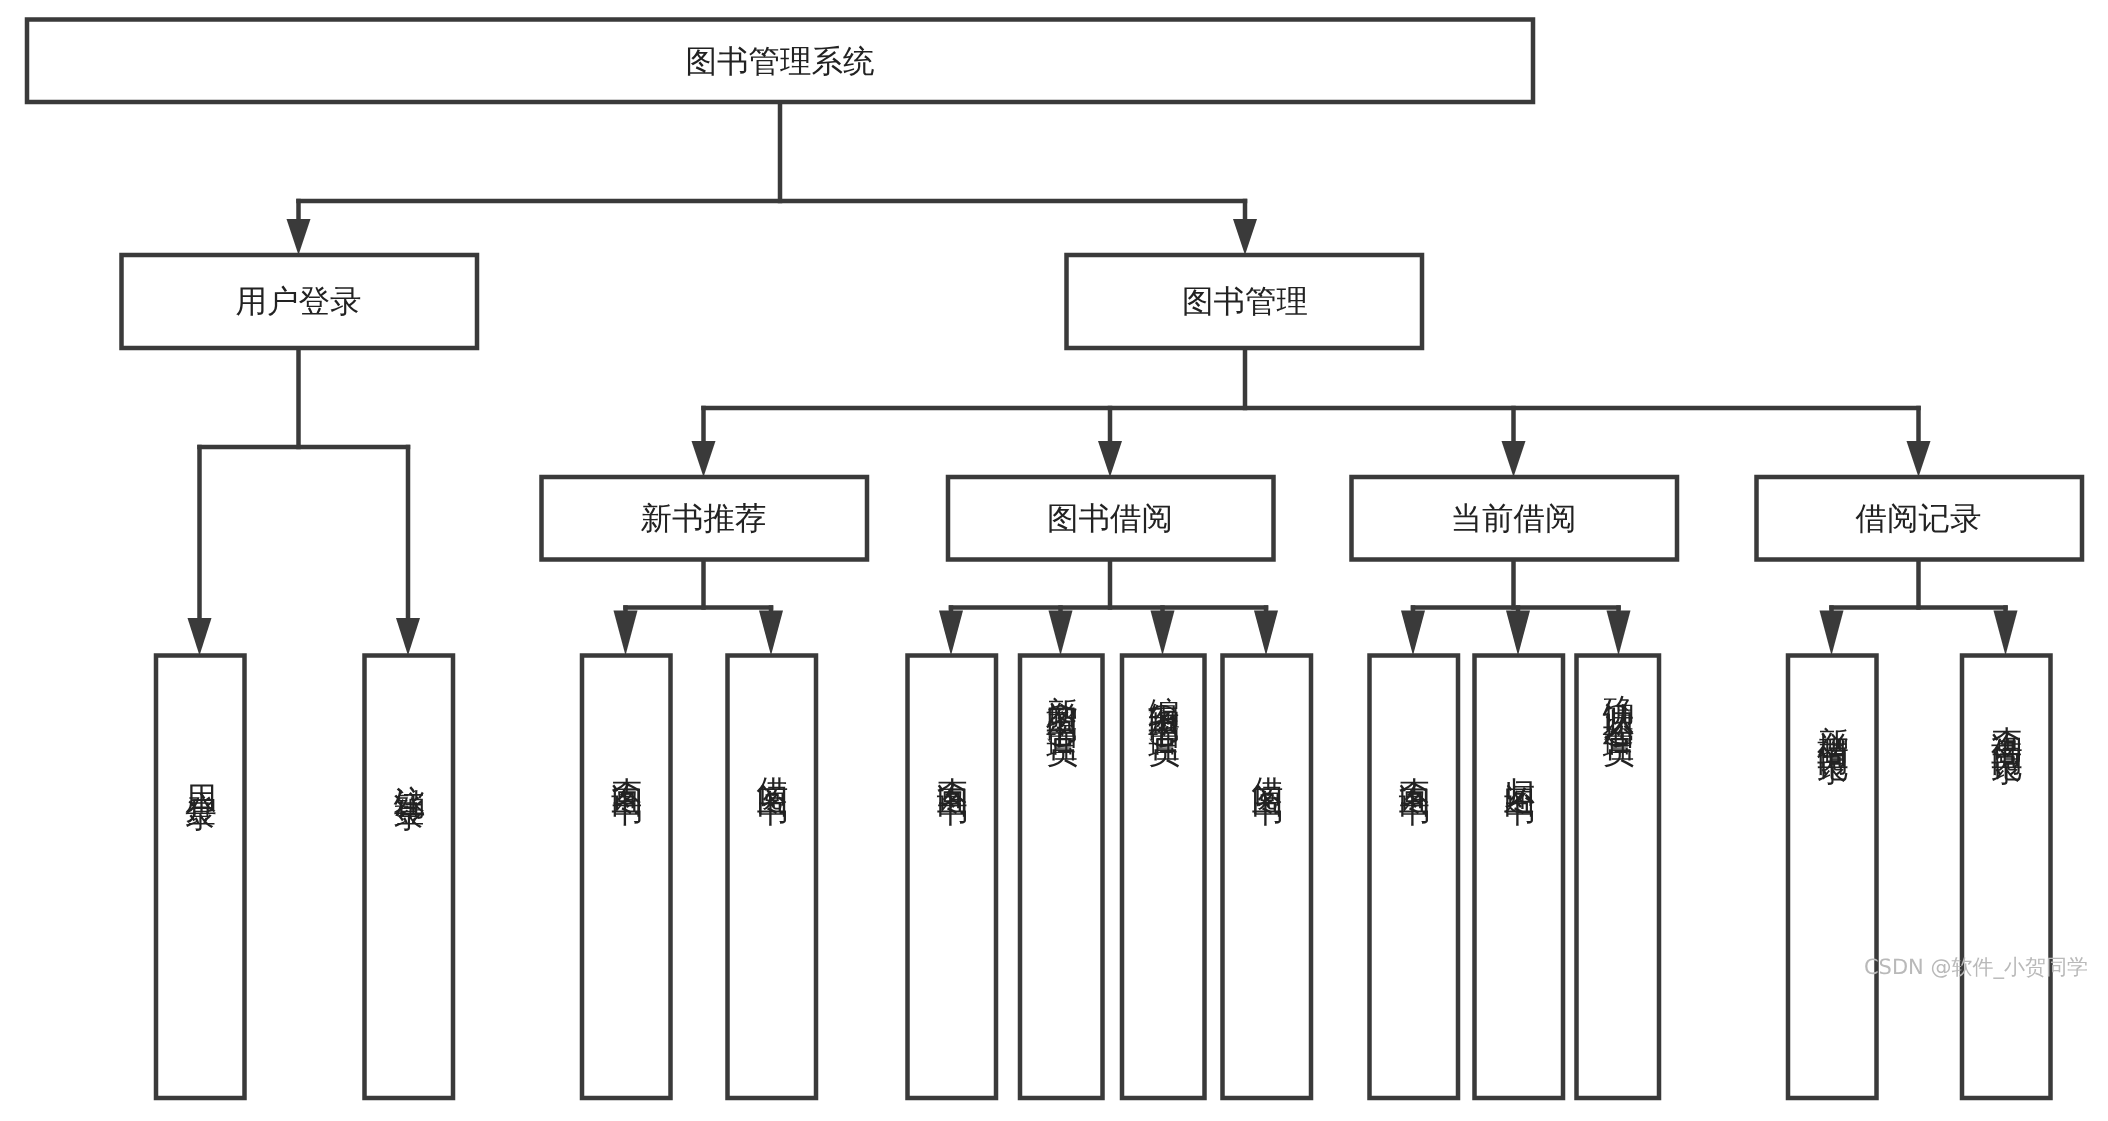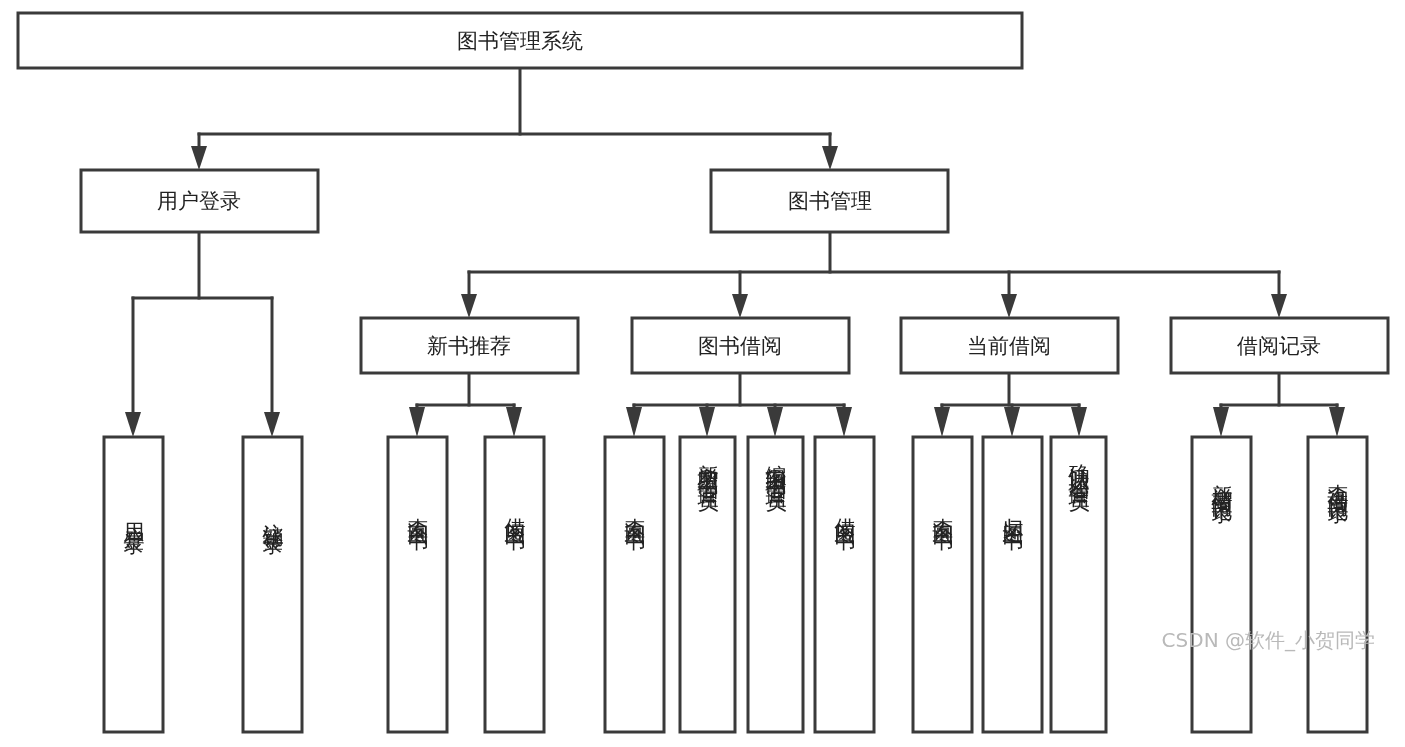--- a/index.html
+++ b/index.html
@@ -52,24 +52,24 @@
   .node-label-v {
     font-family: "DejaVu Sans", "Liberation Sans", sans-serif;
     font-size: 21px;
     fill: #222222;
     writing-mode: vertical-rl;
     text-orientation: upright;
     letter-spacing: 4px;
   }
   .watermark {
     position: absolute;
-    right: 30px;
+    right: 13px;
     bottom: 6px;
     font-family: "DejaVu Sans", "Liberation Sans", sans-serif;
-    font-size: 20px;
+    font-size: 14px;
     color: #b9b9b9;
     white-space: nowrap;
     pointer-events: none;
   }
 </style>
 </head>
 <body>
 
 <div id="diagram-root">
 

